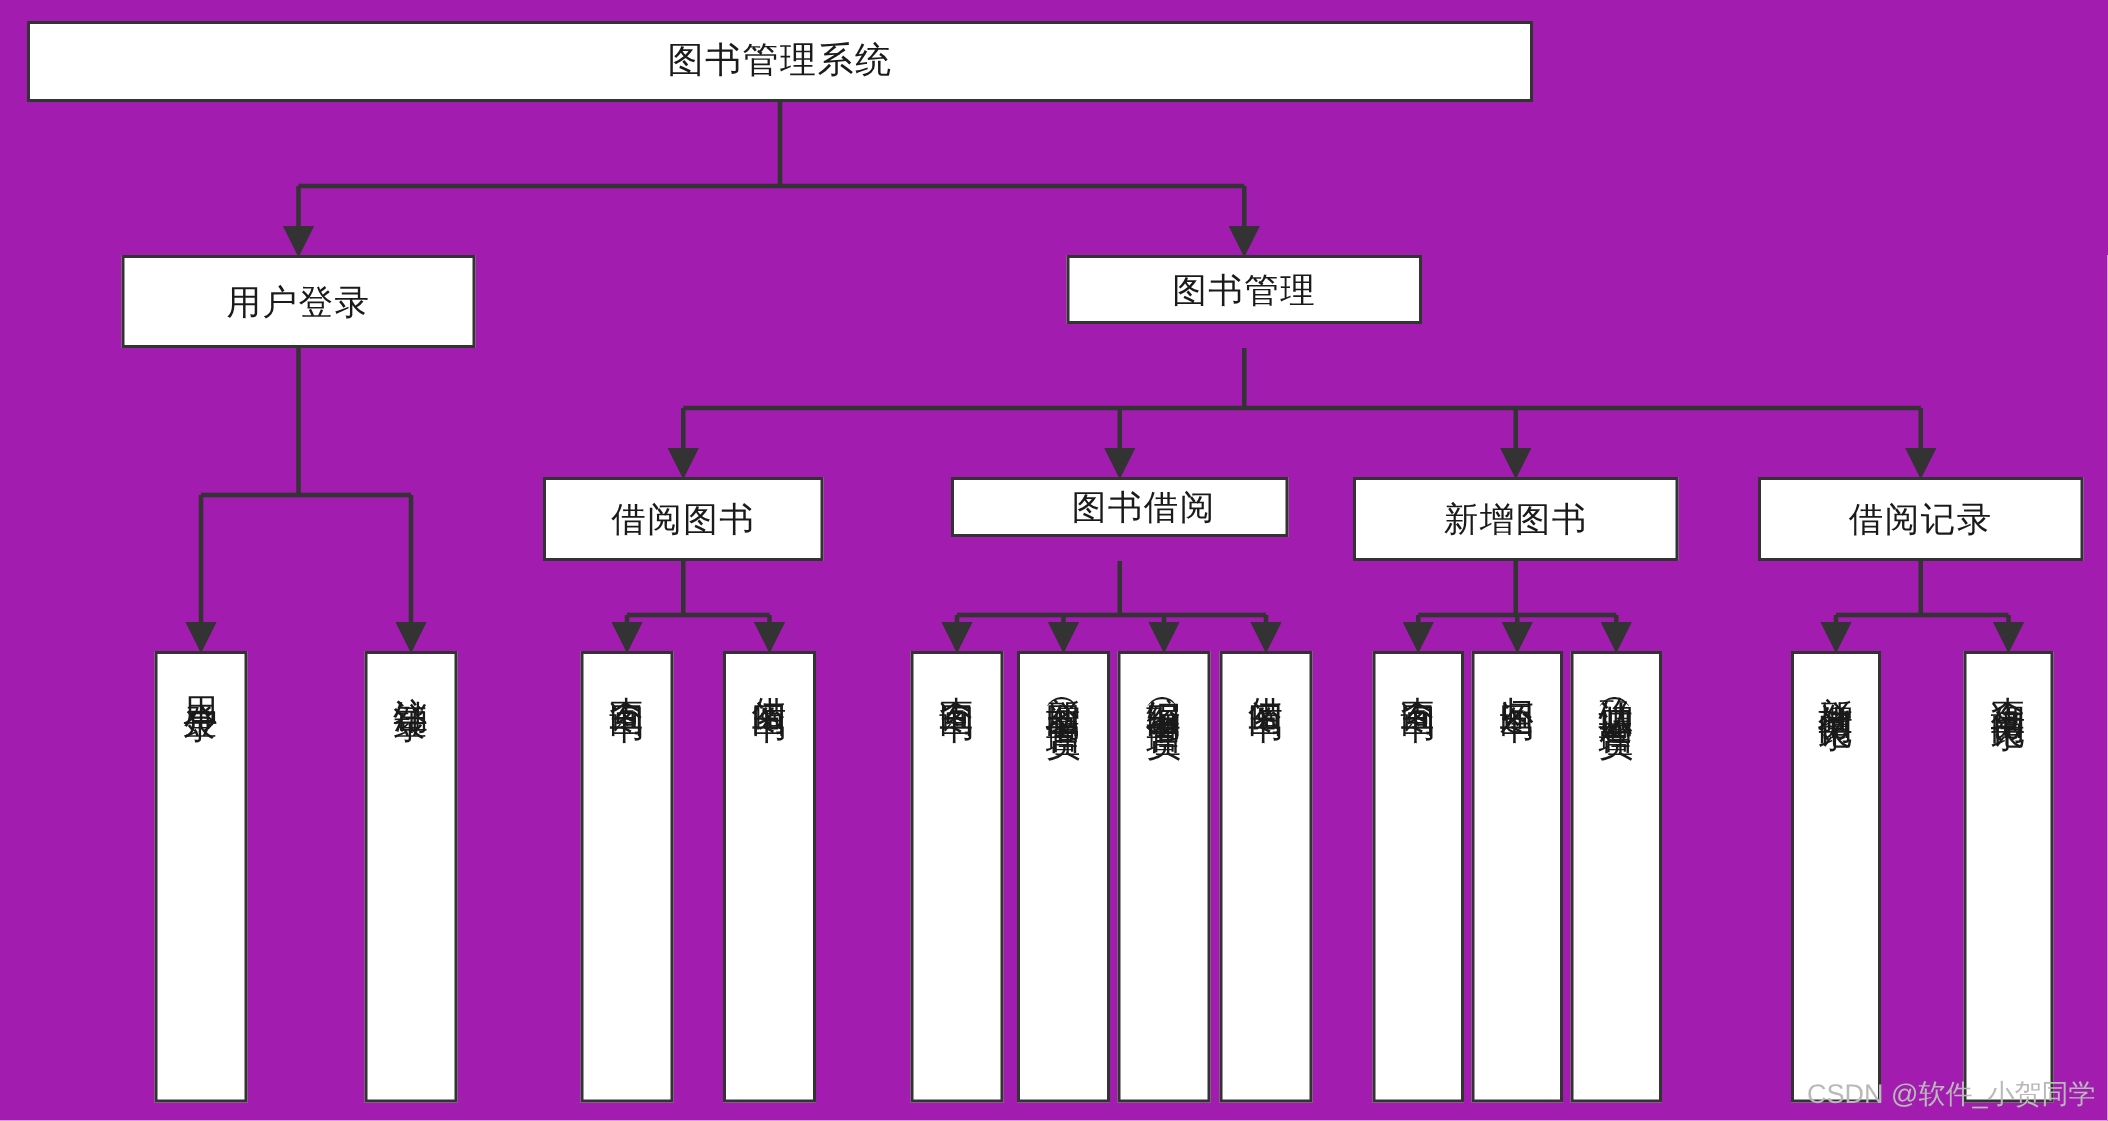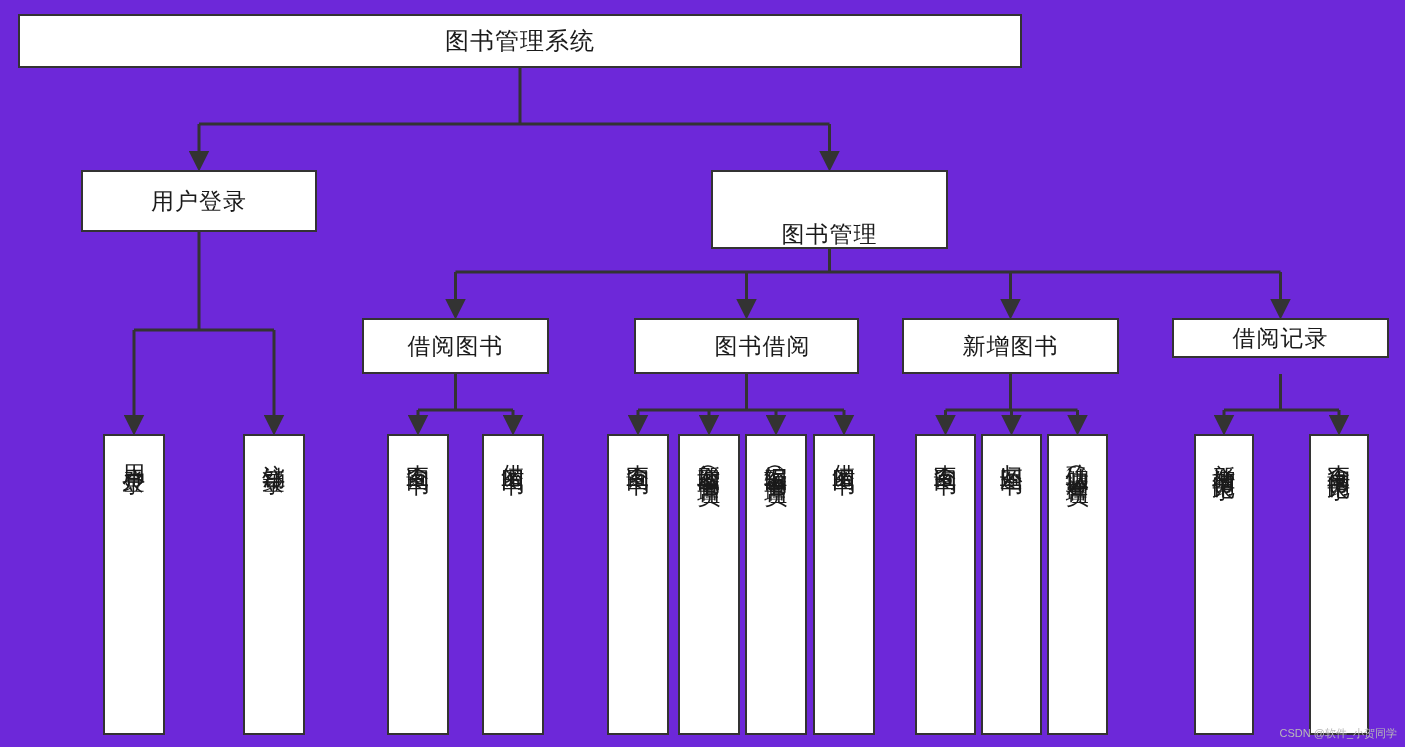--- a/index.html
+++ b/index.html
@@ -8,21 +8,21 @@
     padding: 0;
     background: #ffffff;
   }
   body {
     font-family: "Liberation Sans", "DejaVu Sans", sans-serif;
   }
   #canvas {
     position: relative;
     width: 1405px;
     height: 747px;
-    background: #6d28d9;
+    background: #a21caf;
     overflow: hidden;
   }
   svg#edges {
     position: absolute;
     left: 0;
     top: 0;
     width: 1405px;
     height: 747px;
   }
   .node {
@@ -56,21 +56,21 @@
     font-size: 23px;
     letter-spacing: 3px;
   }
   .node.title .label {
     font-size: 24px;
   }
   .watermark {
     position: absolute;
     right: 8px;
     bottom: 6px;
-    font-size: 11px;
+    font-size: 18px;
     color: #b9b9b9;
     z-index: 5;
     white-space: nowrap;
     font-family: "Liberation Sans", "DejaVu Sans", sans-serif;
   }
 </style>
 </head>
 <body>
 
 <div id="canvas">
@@ -118,33 +118,33 @@
       </g>
   </svg>
 
   <div id="nodes">
       <div class="node horizontal title" style="left: 18px; top: 14px; width: 1004px; height: 54px;">
         <span class="label">图书管理系统</span>
       </div>
       <div class="node horizontal" style="left: 81px; top: 170px; width: 236px; height: 62px;">
         <span class="label">用户登录</span>
       </div>
-      <div class="node horizontal" style="left: 711px; top: 170px; width: 237px; height: 79px; align-items: flex-end;">
+      <div class="node horizontal" style="left: 711px; top: 170px; width: 237px; height: 46px;">
         <span class="label">图书管理</span>
       </div>
       <div class="node horizontal" style="left: 362px; top: 318px; width: 187px; height: 56px;">
         <span class="label">借阅图书</span>
       </div>
-      <div class="node horizontal" style="left: 634px; top: 318px; width: 225px; height: 56px; padding-left: 32px;">
+      <div class="node horizontal" style="left: 634px; top: 318px; width: 225px; height: 40px; padding-left: 32px;">
         <span class="label">图书借阅</span>
       </div>
       <div class="node horizontal" style="left: 902px; top: 318px; width: 217px; height: 56px;">
         <span class="label">新增图书</span>
       </div>
-      <div class="node horizontal" style="left: 1172px; top: 318px; width: 217px; height: 40px;">
+      <div class="node horizontal" style="left: 1172px; top: 318px; width: 217px; height: 56px;">
         <span class="label">借阅记录</span>
       </div>
       <div class="node vertical" style="left: 103px; top: 434px; width: 62px; height: 301px;">
         <span class="label">用户登录</span>
       </div>
       <div class="node vertical" style="left: 243px; top: 434px; width: 62px; height: 301px;">
         <span class="label">注销登录</span>
       </div>
       <div class="node vertical" style="left: 387px; top: 434px; width: 62px; height: 301px;">
         <span class="label">查询图书</span>

